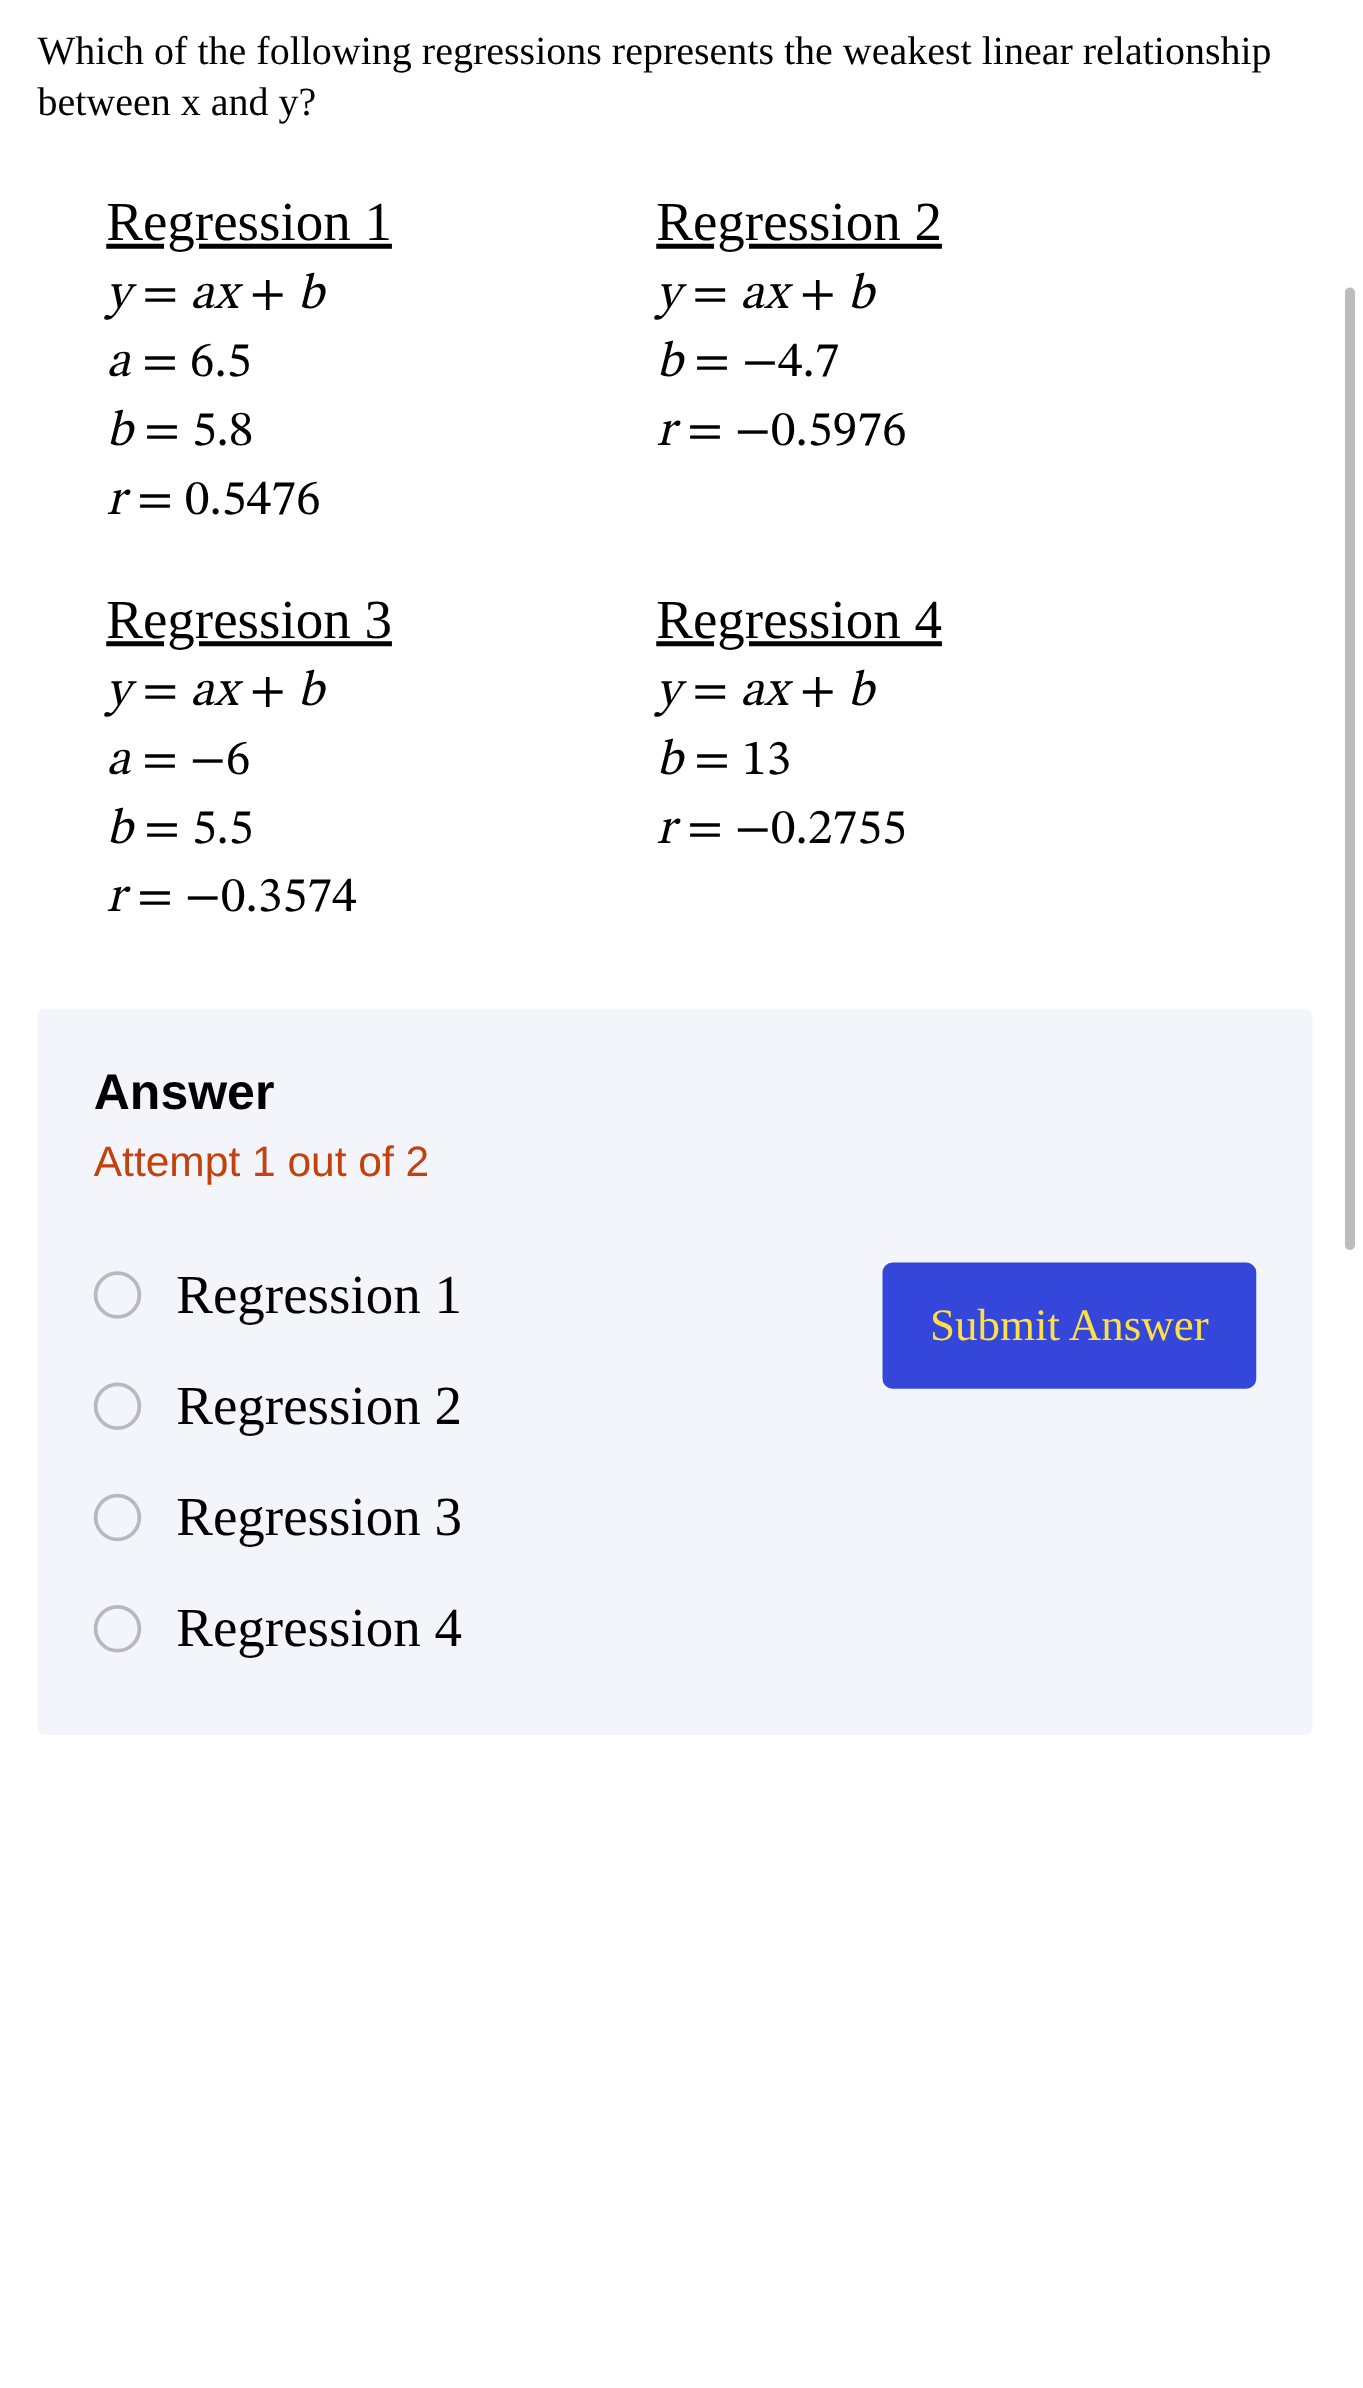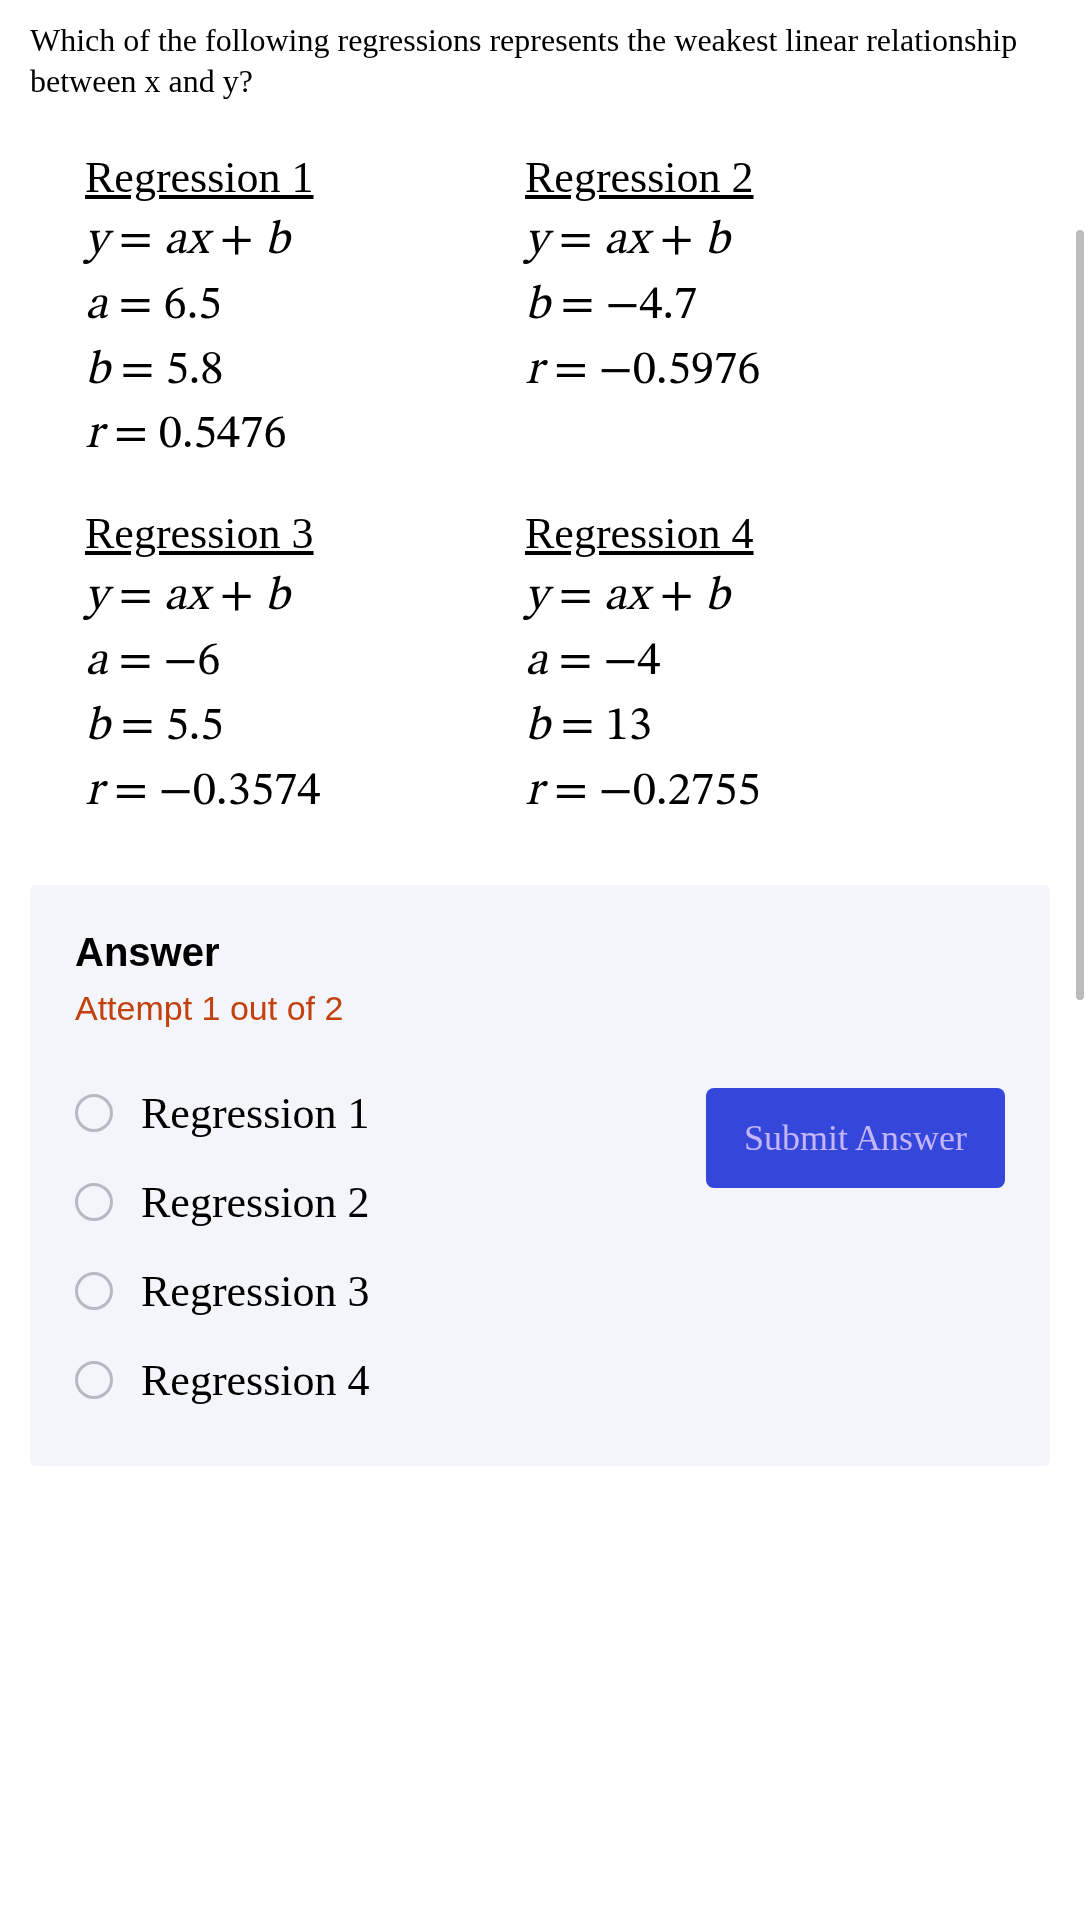--- a/index.html
+++ b/index.html
@@ -44,21 +44,21 @@
   .reg-block {
     min-width: 350px;
   }
   .reg-title {
     font-size: 44px;
     text-decoration: underline;
     margin-bottom: 6px;
   }
   .reg-line {
     font-family: 'STIX Two Math', 'Latin Modern Math', 'Cambria Math', Georgia, serif;
-    font-size: 47px;
+    font-size: 40px;
     line-height: 1.38;
     white-space: nowrap;
   }
   .ital { font-style: italic; }
   .answer-box {
     background: #f3f5fb;
     border-radius: 6px;
     padding: 45px 45px 60px 45px;
     margin-right: 10px;
   }
@@ -103,21 +103,21 @@
     font-family: Georgia, 'Times New Roman', serif;
   }
   .submit-side {
     flex: 1;
     display: flex;
     justify-content: flex-end;
     padding-top: 0px;
   }
   .submit-btn {
     background: #3547db;
-    color: #c4b5fd;
+    color: #fde047;
     font-family: Georgia, 'Times New Roman', serif;
     font-size: 36px;
     border: none;
     border-radius: 8px;
     padding: 26px 38px;
     line-height: 1.35;
     text-align: right;
     cursor: pointer;
     min-width: 225px;
   }
@@ -166,21 +166,20 @@
         <div class="reg-line"><span class="ital">a</span><span> = </span><span>−6</span></div>
         <div class="reg-line"><span class="ital">b</span><span> = </span><span>5.5</span></div>
         <div class="reg-line"><span class="ital">r</span><span> = </span><span>−0.3574</span></div>
       </div>
 
       <div class="reg-block">
         <div class="reg-title">Regression 4</div>
         <div class="reg-line">
           <span class="ital">y</span><span> = </span><span class="ital">ax</span><span> + </span><span class="ital">b</span>
         </div>
-        <div class="reg-line"><span class="ital">a</span><span> = </span><span>−4</span></div>
         <div class="reg-line"><span class="ital">b</span><span> = </span><span>13</span></div>
         <div class="reg-line"><span class="ital">r</span><span> = </span><span>−0.2755</span></div>
       </div>
 
     </div>
 
   </div>
 
   <div class="answer-box">
     <div class="answer-heading">Answer</div>

